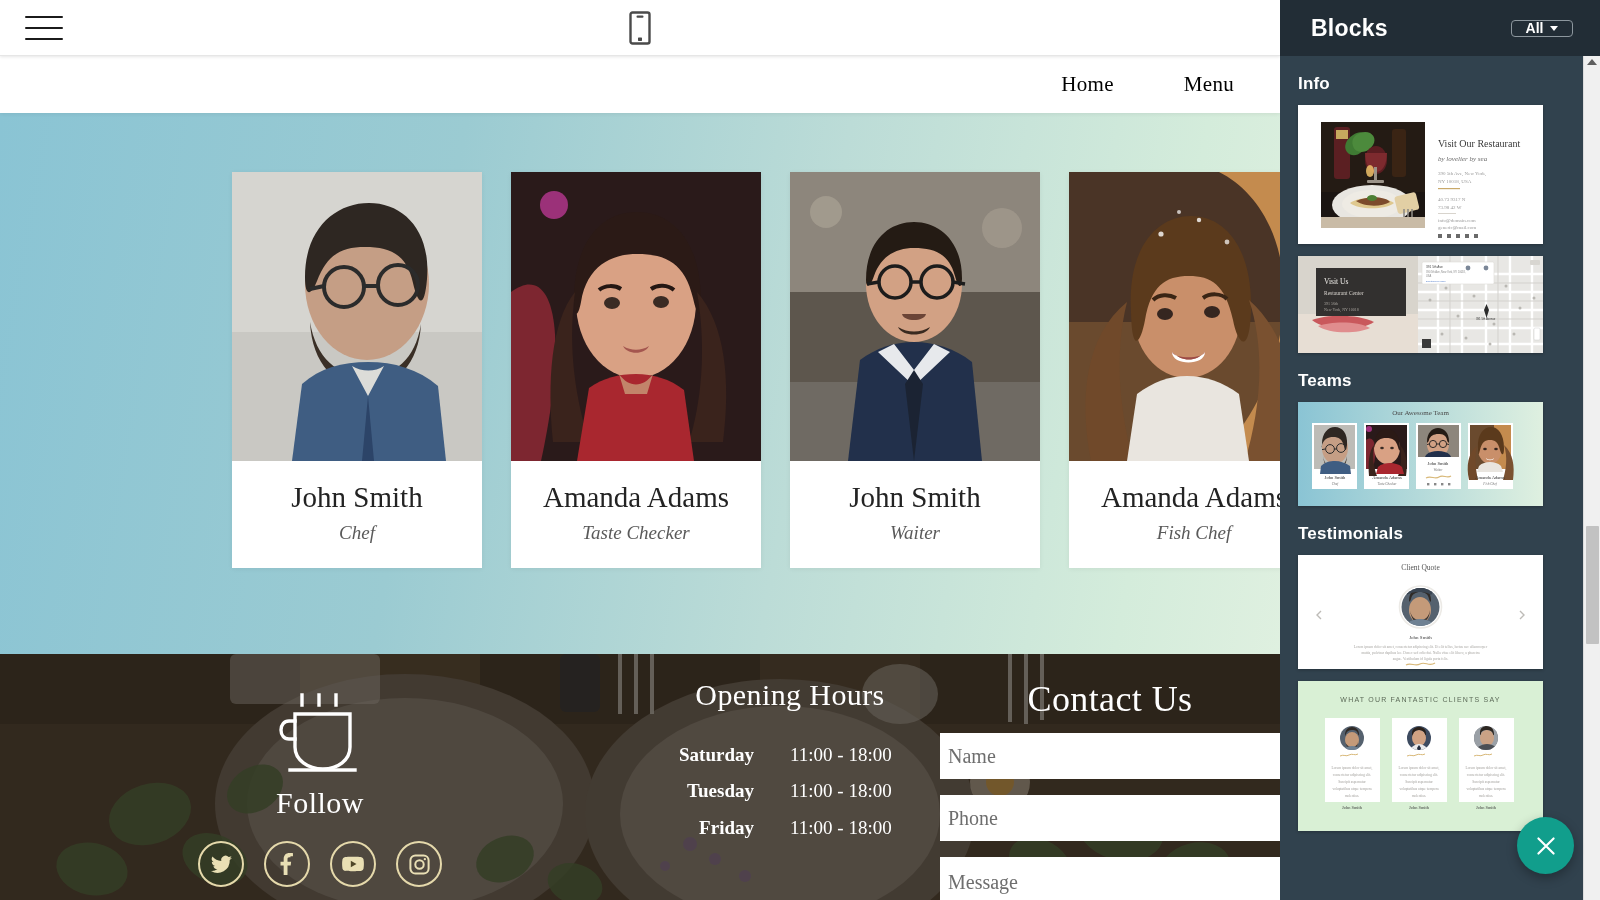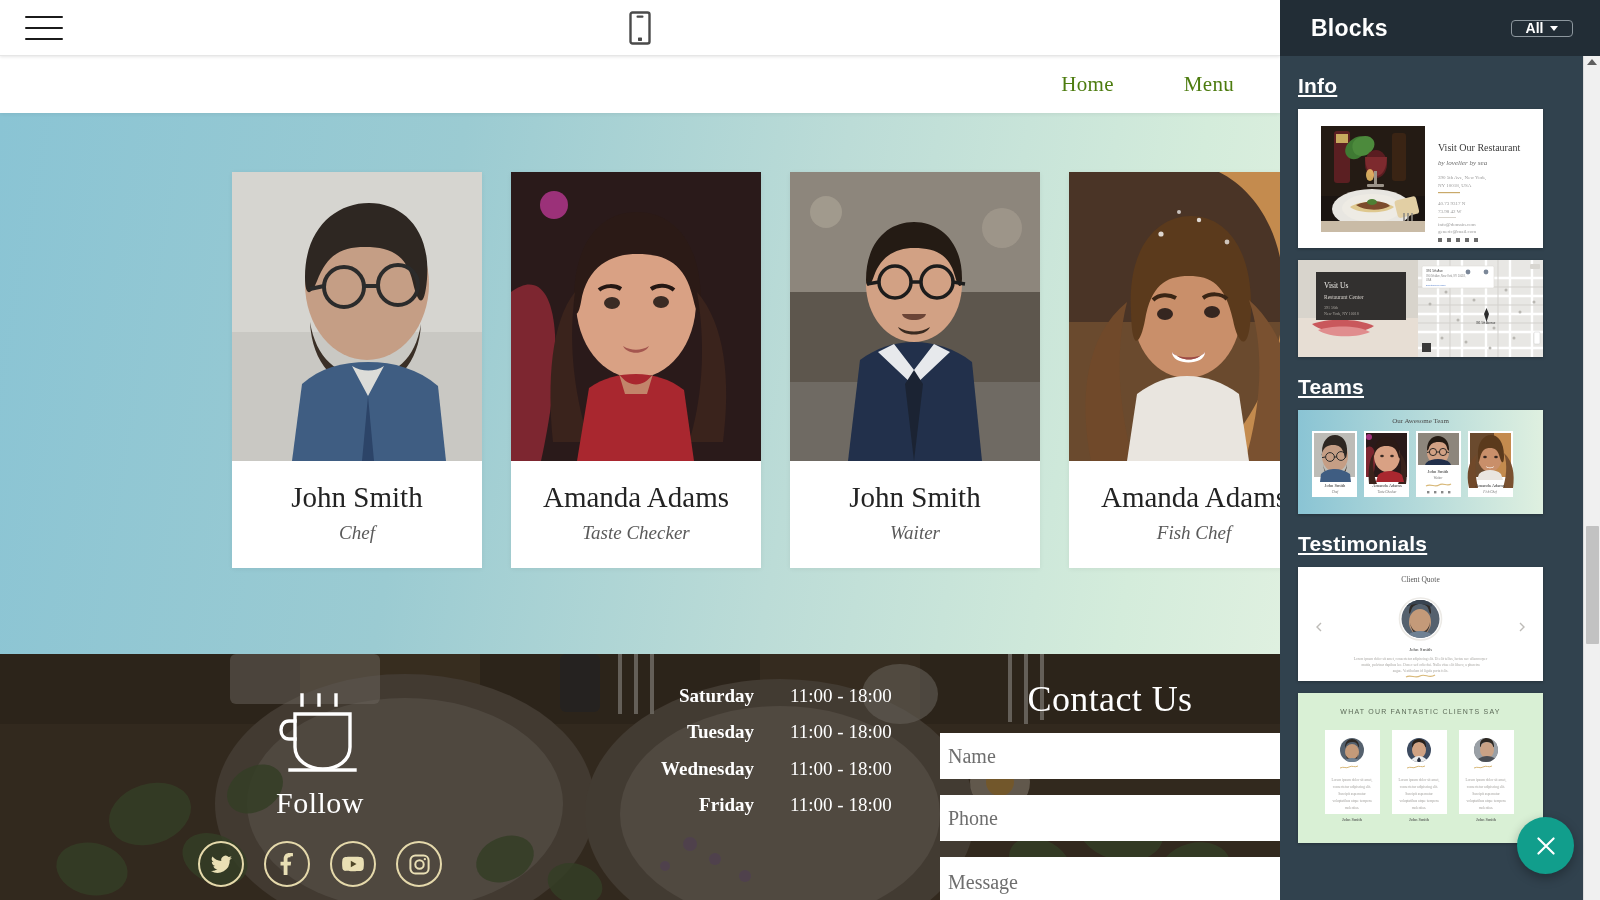--- a/index.html
+++ b/index.html
@@ -45,21 +45,21 @@
   
   .site-nav {
     position: relative; height: 57px; background: #ffffff;
     display: flex; align-items: center; justify-content: flex-end;
     padding-right: 46px; gap: 70px;
     box-shadow: 0 1px 4px rgba(0,0,0,.07);
     z-index: 5;
   }
   .site-nav a {
     font-family: "Liberation Serif", serif;
-    font-size: 21px; color: #4d7c0f; text-decoration: none; letter-spacing: .3px;
+    font-size: 21px; color: #000000; text-decoration: none; letter-spacing: .3px;
   }
 
   
   .team-section {
     position: relative; height: 541px;
     background: linear-gradient(100deg, #8ac4d4 0%, #9bcbd2 34%, #bcdcd7 62%, #d4ecdb 88%, #dff0e0 100%);
     overflow: hidden;
   }
   .team-row {
     position: absolute; top: 59px; left: 232px;
@@ -152,22 +152,22 @@
     padding: 0 11px; cursor: pointer;
   }
   .caret-down { width: 0; height: 0; border-left: 4px solid transparent; border-right: 4px solid transparent; border-top: 5px solid #fff; }
 
   .panel-body {
     position: absolute; top: 56px; left: 0;
     width: 303px; height: 844px;
     overflow: hidden; padding: 0 18px 0 18px;
   }
   .group-label {
-    font-size: 21px; font-weight: bold; color: #ffffff;
-    margin: 18px 0 11px 0; letter-spacing: .2px; text-decoration: underline;
+    font-size: 17px; font-weight: bold; color: #ffffff;
+    margin: 18px 0 11px 0; letter-spacing: .2px;
   }
   .block-thumb {
     width: 245px; background: #d946ef; margin-bottom: 12px;
     box-shadow: 0 1px 3px rgba(0,0,0,.25);
     overflow: hidden; cursor: pointer; position: relative;
   }
   .block-thumb svg { display: block; width: 100%; height: 100%; }
 
   
   .panel-scrollbar {
@@ -406,32 +406,29 @@
                 <rect x="2.5" y="2.5" width="19" height="19" rx="5.2"></rect>
                 <circle cx="12" cy="12" r="4.4"></circle>
                 <circle cx="17.6" cy="6.4" r="1.2" fill="#e9dfb4" stroke="none"></circle>
               </svg>
             </div>
           </div>
 
         </div>
 
         <div class="fcol fcol-hours">
+          <div class="hours-title">Opening Hours</div>
           <table class="hours-table">
             <tbody>
               <tr>
                 <td class="hours-day">Saturday</td>
                 <td class="hours-time">11:00 - 18:00</td>
               </tr>
               <tr>
                 <td class="hours-day">Tuesday</td>
-                <td class="hours-time">11:00 - 18:00</td>
-              </tr>
-              <tr>
-                <td class="hours-day">Wednesday</td>
                 <td class="hours-time">11:00 - 18:00</td>
               </tr>
               <tr>
                 <td class="hours-day">Friday</td>
                 <td class="hours-time">11:00 - 18:00</td>
               </tr>
 
             </tbody>
           </table>
         </div>

